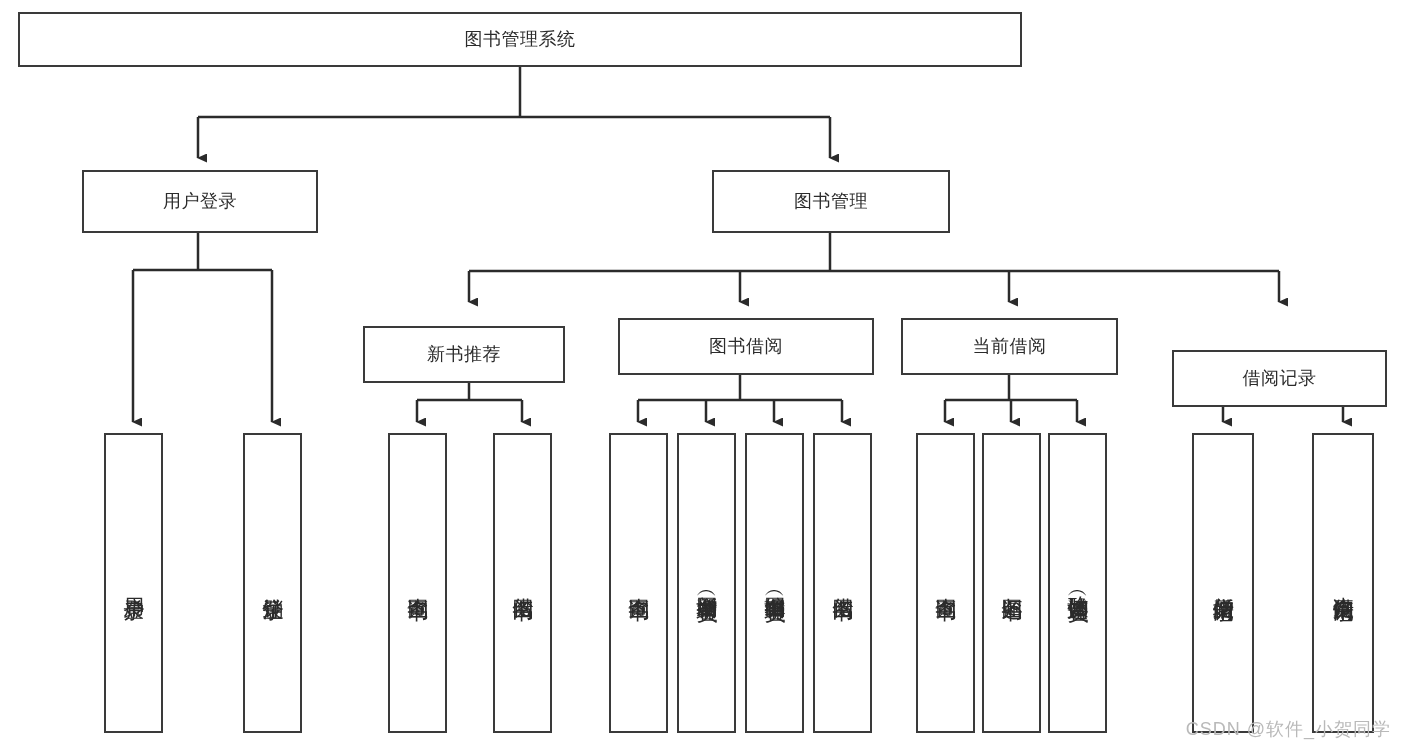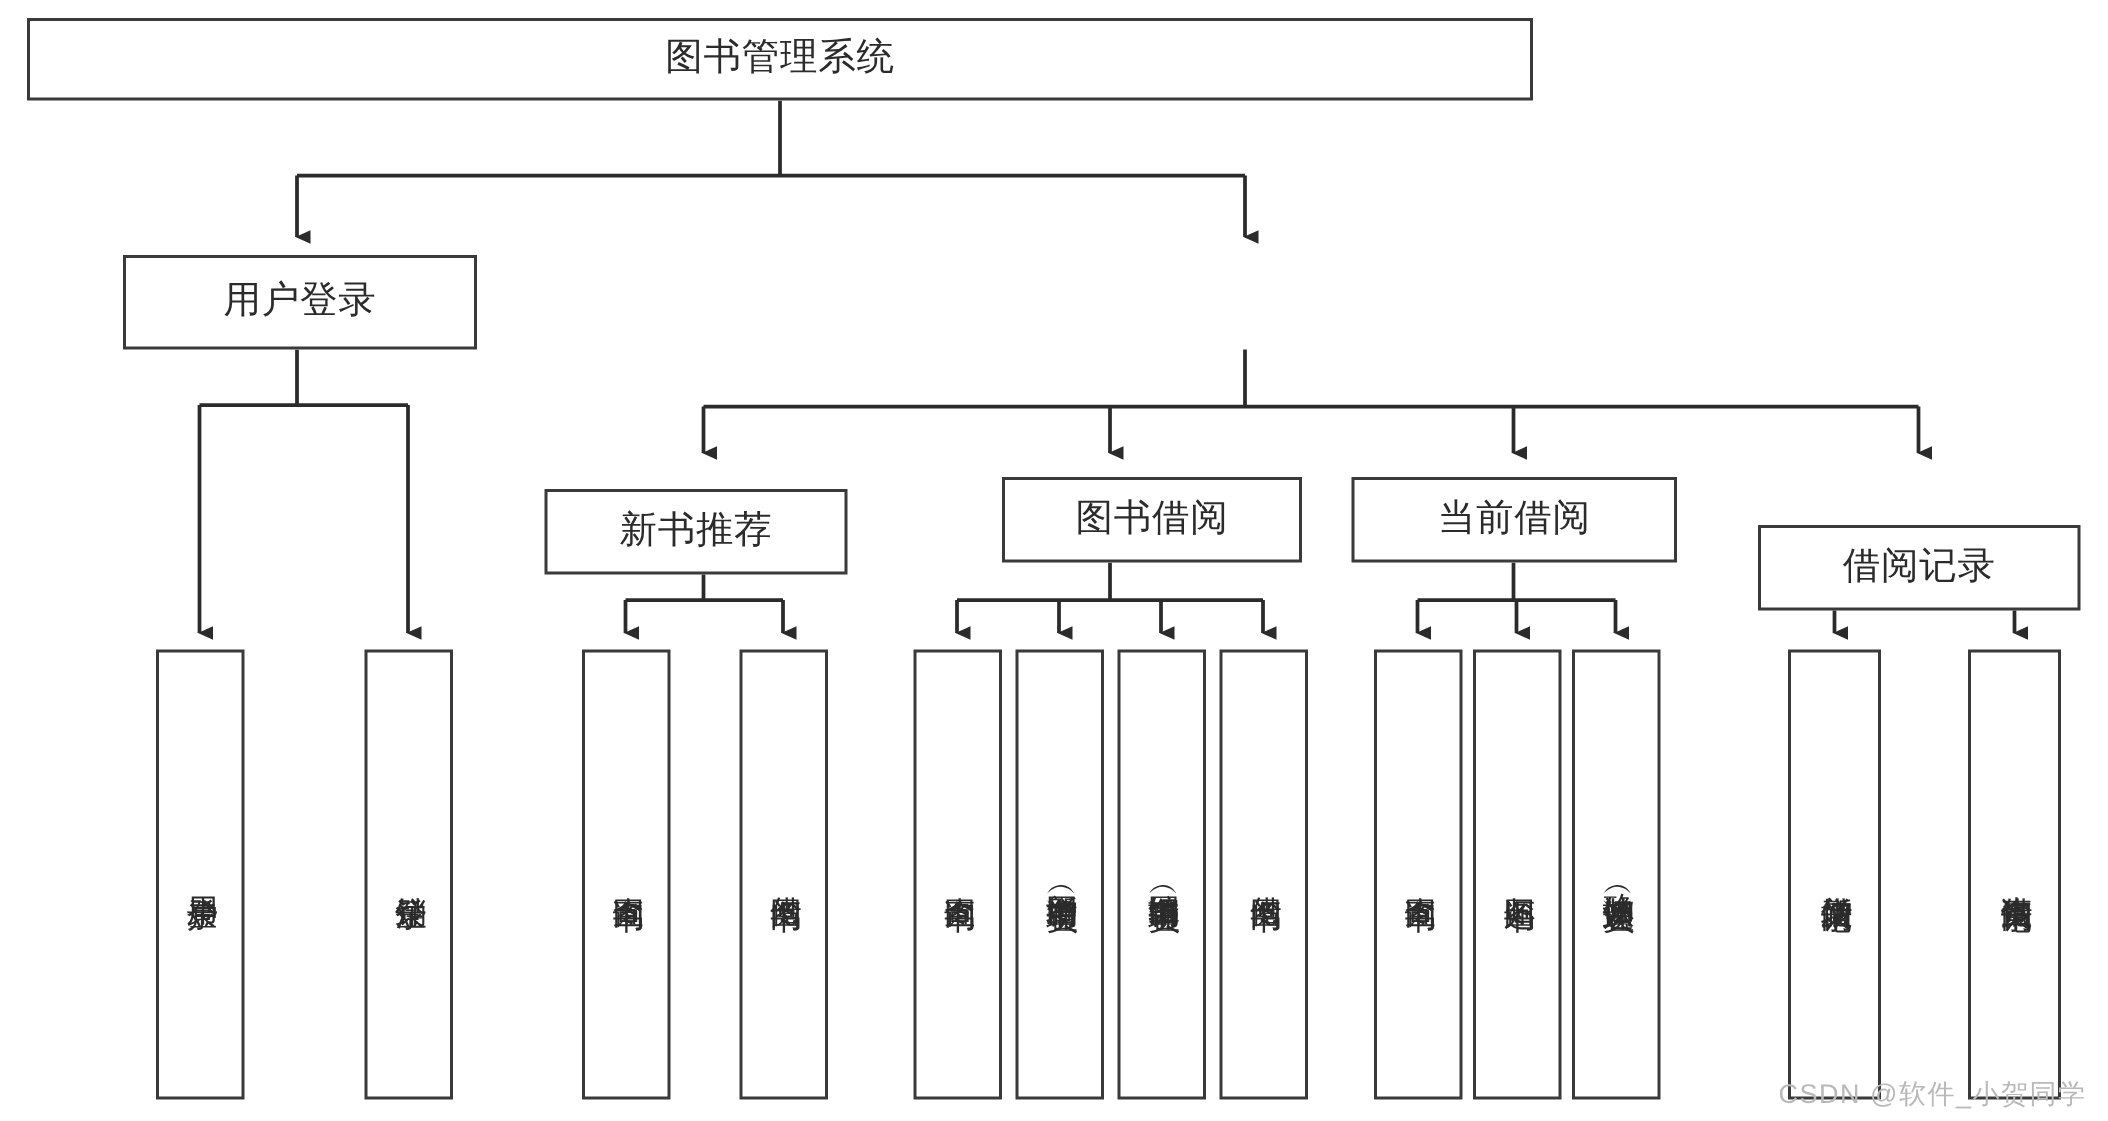--- a/index.html
+++ b/index.html
@@ -30,24 +30,23 @@
     position: absolute;
     box-sizing: border-box;
     background: #ffffff;
     border: 2px solid #3a3a3a;
     display: flex;
     align-items: center;
     justify-content: center;
     color: #2b2b2b;
   }
   .node.horizontal {
-    font-size: 25px;
+    font-size: 18px;
     line-height: 1.2;
     letter-spacing: 0.5px;
-    font-family: Liberation Mono, monospace;
   }
   .node.vertical {
     writing-mode: vertical-rl;
     text-orientation: upright;
     font-size: 21px;
     line-height: 1.28;
     letter-spacing: 1px;
     padding: 6px 0;
     align-items: center;
     justify-content: center;
@@ -130,26 +129,29 @@
   </svg>
 
   <div class="node horizontal" style="left:18px; top:12px; width:1004px; height:55px;">
     <span class="node-text">图书管理系统</span>
   </div>
 
   <div class="node horizontal" style="left:82px; top:170px; width:236px; height:63px;">
     <span class="node-text">用户登录</span>
   </div>
 
+  <div class="node horizontal" style="left:712px; top:170px; width:238px; height:63px;">
+    <span class="node-text">图书管理</span>
+  </div>
 
   <div class="node horizontal" style="left:363px; top:326px; width:202px; height:57px;align-items:center;">
     <span class="node-text">新书推荐</span>
   </div>
 
-  <div class="node horizontal" style="left:668px; top:318px; width:200px; height:57px;">
+  <div class="node horizontal" style="left:618px; top:318px; width:256px; height:57px;">
     <span class="node-text">图书借阅</span>
   </div>
 
   <div class="node horizontal" style="left:901px; top:318px; width:217px; height:57px;">
     <span class="node-text">当前借阅</span>
   </div>
 
   <div class="node horizontal" style="left:1172px; top:318px; width:215px; height:57px;margin-top:32px;">
     <span class="node-text">借阅记录</span>
   </div>

